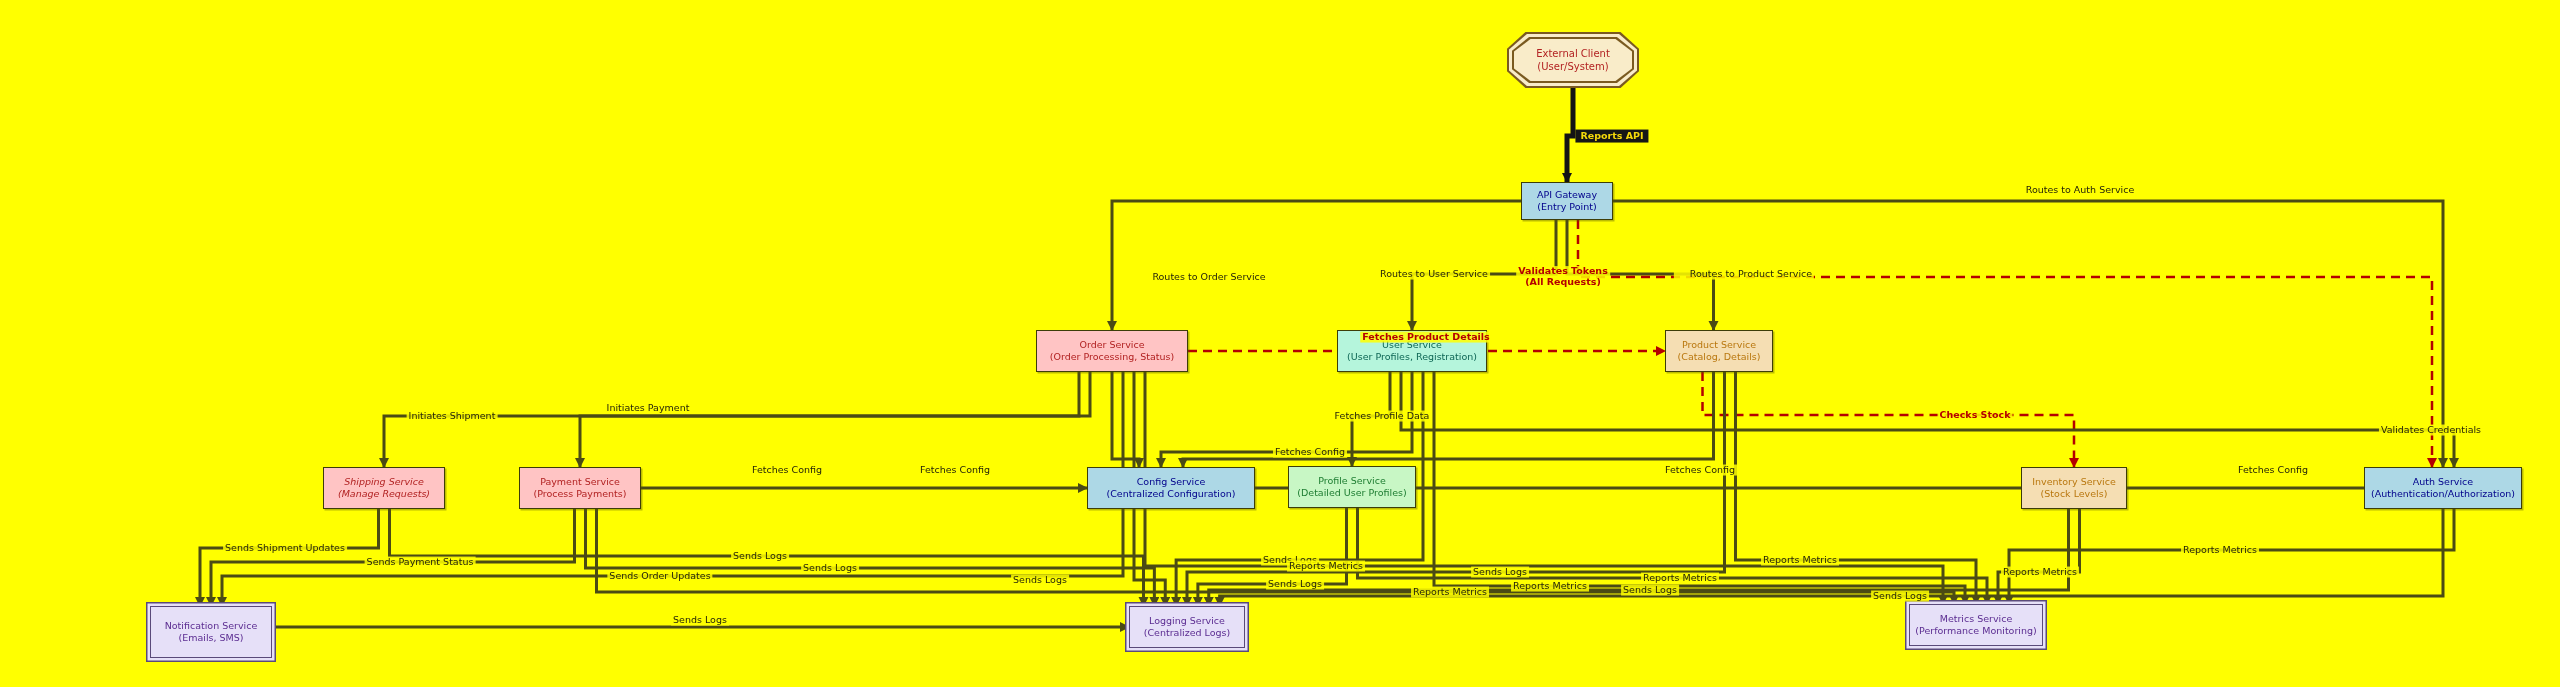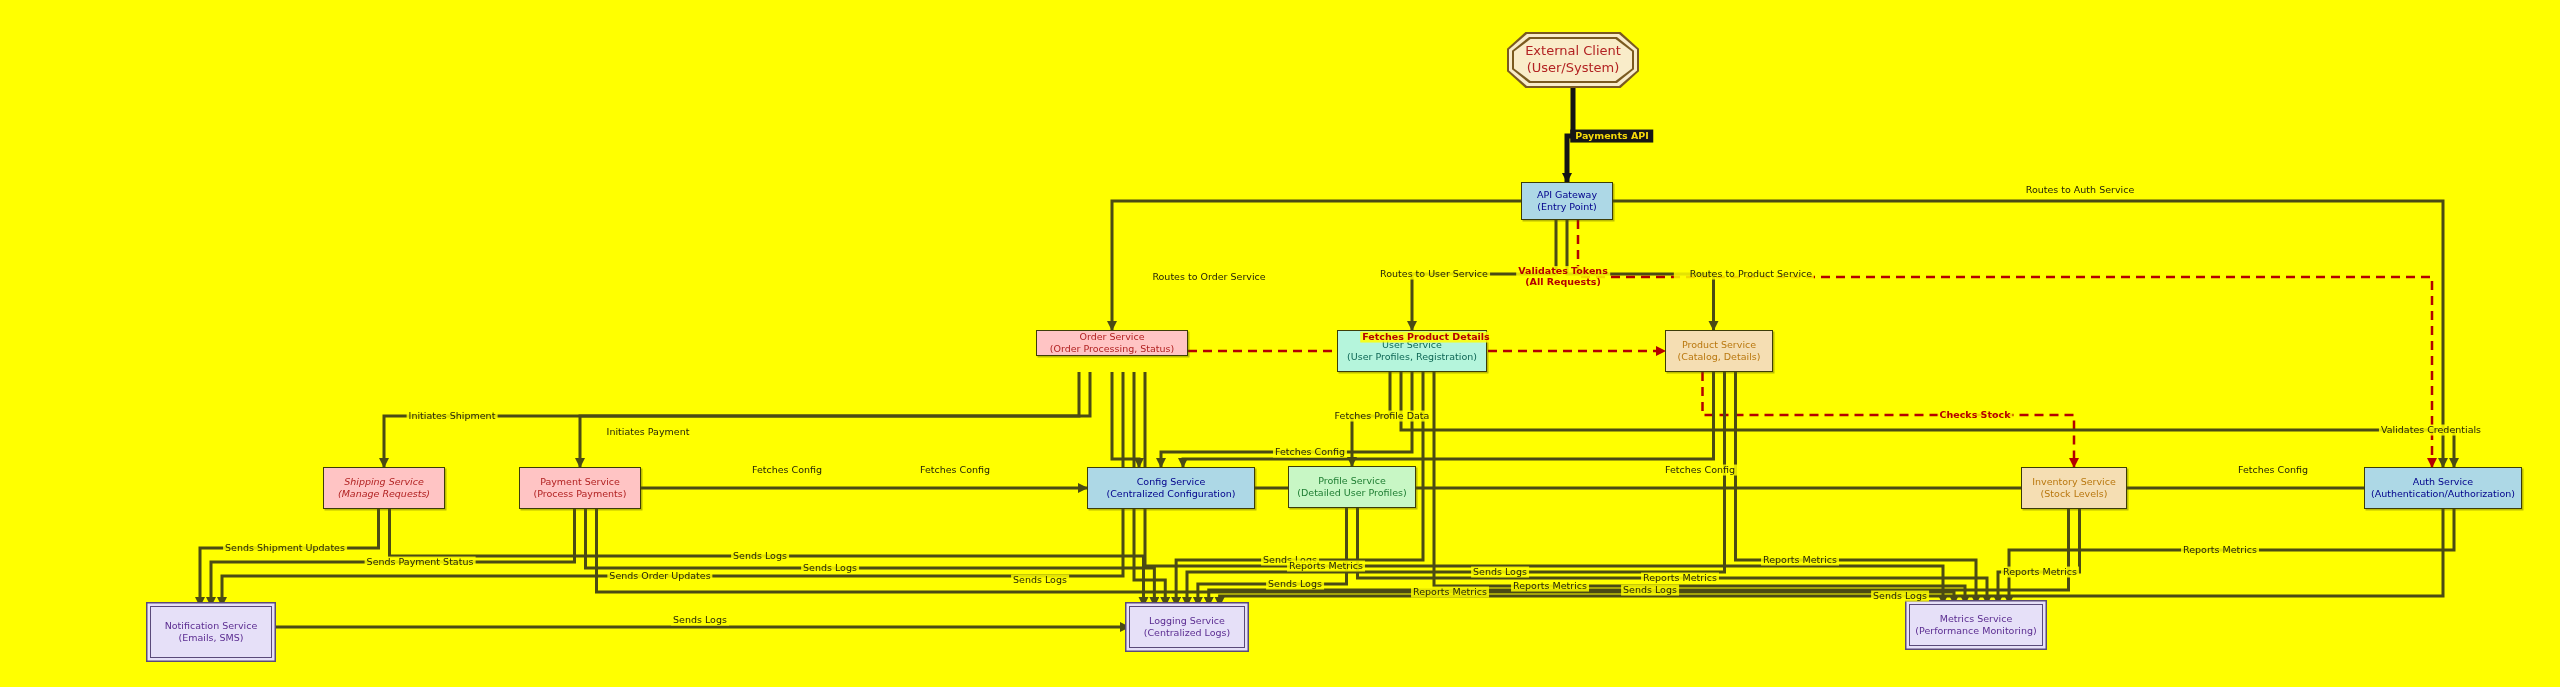--- a/index.html
+++ b/index.html
@@ -7,21 +7,21 @@
          font-family:"DejaVu Sans","Liberation Sans",sans-serif;}
   #edges{position:absolute;left:0;top:0;}
   #nodes,#labels{position:absolute;left:0;top:0;width:100%;height:100%;pointer-events:none;}
   .node{position:absolute;border:1.6px solid #3d3d08;display:flex;flex-direction:column;
         align-items:center;justify-content:center;text-align:center;font-size:9.5px;line-height:1.3;
         box-shadow:1.5px 1.5px 0 rgba(90,90,0,.4);box-sizing:border-box;}
   .node .nl{white-space:nowrap;}
   .octwrap{border:none !important;box-shadow:none !important;background:transparent !important;}
   .octlayer{position:absolute;clip-path:polygon(14% 0%,86% 0%,100% 30%,100% 70%,86% 100%,14% 100%,0% 70%,0% 30%);}
   .octtext{position:absolute;inset:0;display:flex;flex-direction:column;align-items:center;justify-content:center;
-           font-size:13px;line-height:1.3;text-align:center;}
+           font-size:10px;line-height:1.3;text-align:center;}
   .edge-label{position:absolute;transform:translate(-50%,-50%);font-size:9.5px;line-height:1.15;
               color:#26260a;white-space:pre-line;text-align:center;background:rgba(255,255,0,.85);
               padding:0 2px;}
   .edge-label.red{color:#b40000;font-weight:bold;text-align:center;}
   .edge-label.badge{background:#161616;color:#f5d90a;font-weight:bold;padding:1px 5px;}
 </style>
 </head>
 <body>
 
 <div id="stage">
@@ -84,21 +84,21 @@
         <div class="octlayer" style="inset: 7px; background: rgb(249, 236, 201);"></div>
         <div class="octtext" style="color: rgb(178, 34, 34);">
           <div class="nl">External Client</div>
           <div class="nl sub">(User/System)</div>
         </div>
       </div>
       <div class="node" style="left: 1521px; top: 182px; width: 92px; height: 38px; background: rgb(173, 216, 230); border-color: rgb(61, 61, 8); color: rgb(0, 0, 139);">
         <div class="nl">API Gateway</div>
         <div class="nl sub">(Entry Point)</div>
       </div>
-      <div class="node" style="left: 1036px; top: 330px; width: 152px; height: 26px; background: rgb(255, 196, 196); border-color: rgb(61, 61, 8); color: rgb(178, 34, 34);">
+      <div class="node" style="left: 1036px; top: 330px; width: 152px; height: 42px; background: rgb(255, 196, 196); border-color: rgb(61, 61, 8); color: rgb(178, 34, 34);">
         <div class="nl">Order Service</div>
         <div class="nl sub">(Order Processing, Status)</div>
       </div>
       <div class="node" style="left: 1337px; top: 330px; width: 150px; height: 42px; background: rgb(181, 245, 220); border-color: rgb(61, 61, 8); color: rgb(14, 102, 85);">
         <div class="nl">User Service</div>
         <div class="nl sub">(User Profiles, Registration)</div>
       </div>
       <div class="node" style="left: 1665px; top: 330px; width: 108px; height: 42px; background: rgb(245, 222, 179); border-color: rgb(61, 61, 8); color: rgb(185, 119, 14);">
         <div class="nl">Product Service</div>
         <div class="nl sub">(Catalog, Details)</div>
@@ -134,29 +134,29 @@
       <div class="node" style="left: 1129px; top: 606px; width: 116px; height: 42px; background: rgb(230, 224, 248); border-color: rgb(90, 74, 122); color: rgb(91, 44, 145); box-shadow: rgb(230, 224, 248) 0px 0px 0px 2.5px, rgb(90, 74, 122) 0px 0px 0px 4px, rgba(90, 90, 0, 0.4) 2px 2px 0px;">
         <div class="nl">Logging Service</div>
         <div class="nl sub">(Centralized Logs)</div>
       </div>
       <div class="node" style="left: 1909px; top: 604px; width: 134px; height: 42px; background: rgb(230, 224, 248); border-color: rgb(90, 74, 122); color: rgb(91, 44, 145); box-shadow: rgb(230, 224, 248) 0px 0px 0px 2.5px, rgb(90, 74, 122) 0px 0px 0px 4px, rgba(90, 90, 0, 0.4) 2px 2px 0px;">
         <div class="nl">Metrics Service</div>
         <div class="nl sub">(Performance Monitoring)</div>
       </div>
     </div>
   <div id="labels">
-      <div class="edge-label badge" style="left: 1612px; top: 136px;">Payments API</div>
+      <div class="edge-label badge" style="left: 1612px; top: 136px;">Reports API</div>
       <div class="edge-label" style="left: 1209px; top: 277px;">Routes to Order Service</div>
       <div class="edge-label" style="left: 1434px; top: 274px;">Routes to User Service</div>
       <div class="edge-label" style="left: 1744px; top: 274px; padding-left: 16px;">Routes to Product Service</div>
       <div class="edge-label red" style="left: 1563px; top: 277px;">Validates Tokens
 (All Requests)</div>
       <div class="edge-label" style="left: 2080px; top: 190px;">Routes to Auth Service</div>
       <div class="edge-label" style="left: 452px; top: 416px;">Initiates Shipment</div>
-      <div class="edge-label" style="left: 648px; top: 432px; text-align: center;">Initiates Payment</div>
+      <div class="edge-label" style="left: 648px; top: 408px; text-align: center;">Initiates Payment</div>
       <div class="edge-label red" style="left: 1426px; top: 337px;">Fetches Product Details</div>
       <div class="edge-label red" style="left: 1975px; top: 415px;">Checks Stock</div>
       <div class="edge-label" style="left: 1382px; top: 416px; text-align: center;">Fetches Profile Data</div>
       <div class="edge-label" style="left: 2431px; top: 430px;">Validates Credentials</div>
       <div class="edge-label" style="left: 955px; top: 470px;">Fetches Config</div>
       <div class="edge-label" style="left: 787px; top: 470px;">Fetches Config</div>
       <div class="edge-label" style="left: 1310px; top: 452px;">Fetches Config</div>
       <div class="edge-label" style="left: 2273px; top: 470px;">Fetches Config</div>
       <div class="edge-label" style="left: 1700px; top: 470px;">Fetches Config</div>
       <div class="edge-label" style="left: 285px; top: 548px;">Sends Shipment Updates</div>

